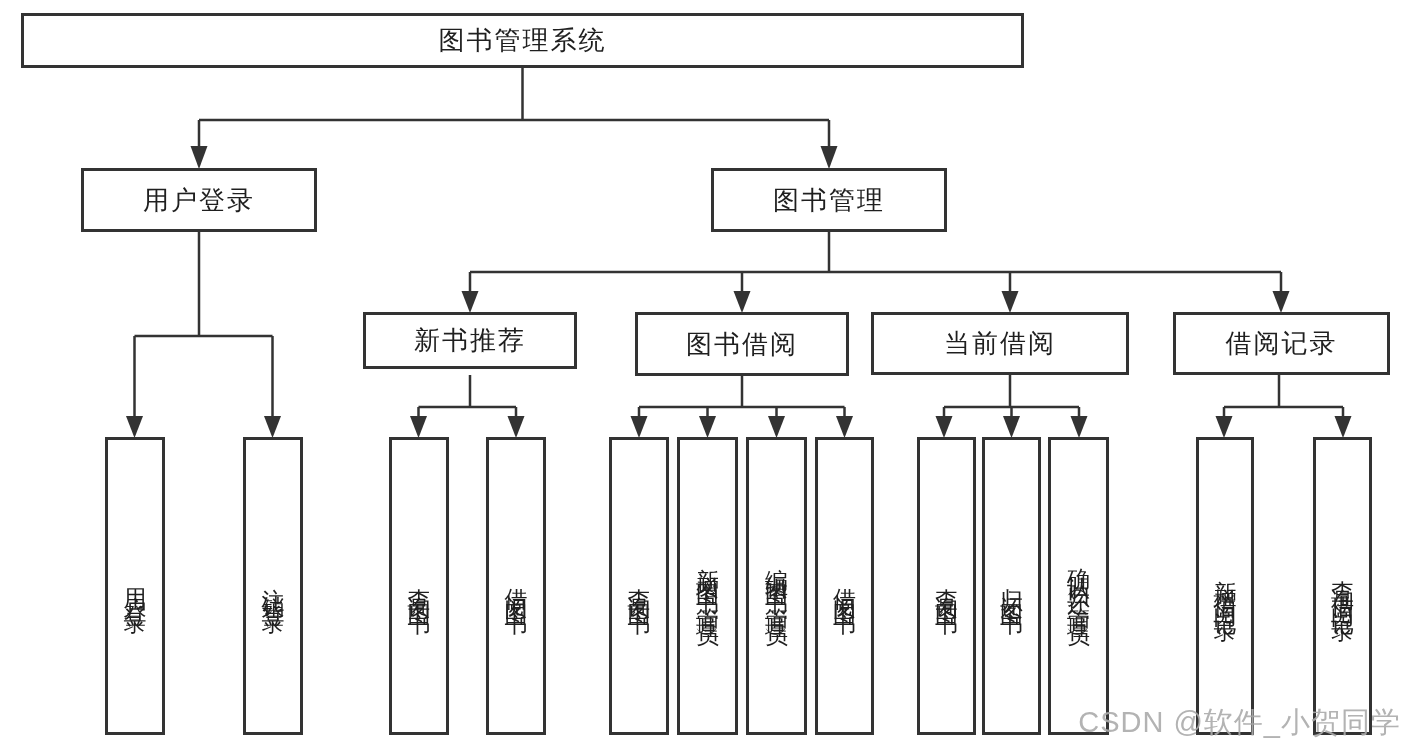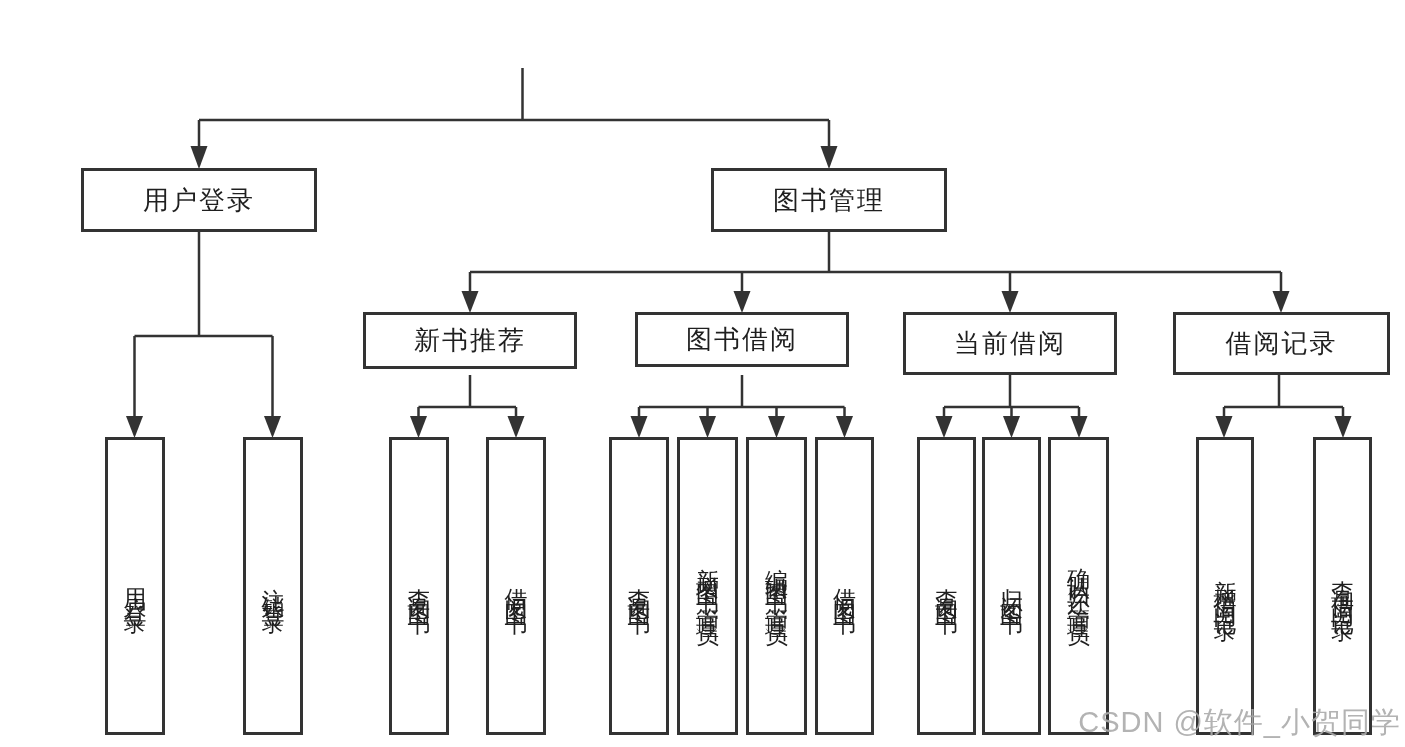--- a/index.html
+++ b/index.html
@@ -95,35 +95,38 @@
       <polygon points="768,416 785,416 776.5,438"></polygon>
       <polygon points="836,416 853,416 844.5,438"></polygon>
       <polygon points="935.5,416 952.5,416 944,438"></polygon>
       <polygon points="1003,416 1020,416 1011.5,438"></polygon>
       <polygon points="1070.5,416 1087.5,416 1079,438"></polygon>
       <polygon points="1215.5,416 1232.5,416 1224,438"></polygon>
       <polygon points="1334.5,416 1351.5,416 1343,438"></polygon>
     </g>
   </svg>
 
+  <div class="box h" style="left:21px;top:13px;width:1003px;height:55px">
+    <span>图书管理系统</span>
+  </div>
 
   <div class="box h" style="left:81px;top:168px;width:236px;height:64px">
     <span>用户登录</span>
   </div>
   <div class="box h" style="left:711px;top:168px;width:236px;height:64px">
     <span>图书管理</span>
   </div>
 
   <div class="box h" style="left:363px;top:312px;width:214px;height:57px">
     <span>新书推荐</span>
   </div>
-  <div class="box h" style="left:635px;top:312px;width:214px;height:55px">
+  <div class="box h" style="left:635px;top:312px;width:214px;height:64px">
     <span>图书借阅</span>
   </div>
-  <div class="box h" style="left:903px;top:312px;width:214px;height:63px">
+  <div class="box h" style="left:871px;top:312px;width:258px;height:63px">
     <span>当前借阅</span>
   </div>
   <div class="box h" style="left:1173px;top:312px;width:217px;height:63px">
     <span>借阅记录</span>
   </div>
 
   <div class="box v" style="left:105px;top:437px;width:60px;height:298px">
     <span>用户登录</span>
   </div>
   <div class="box v" style="left:243px;top:437px;width:60px;height:298px">

